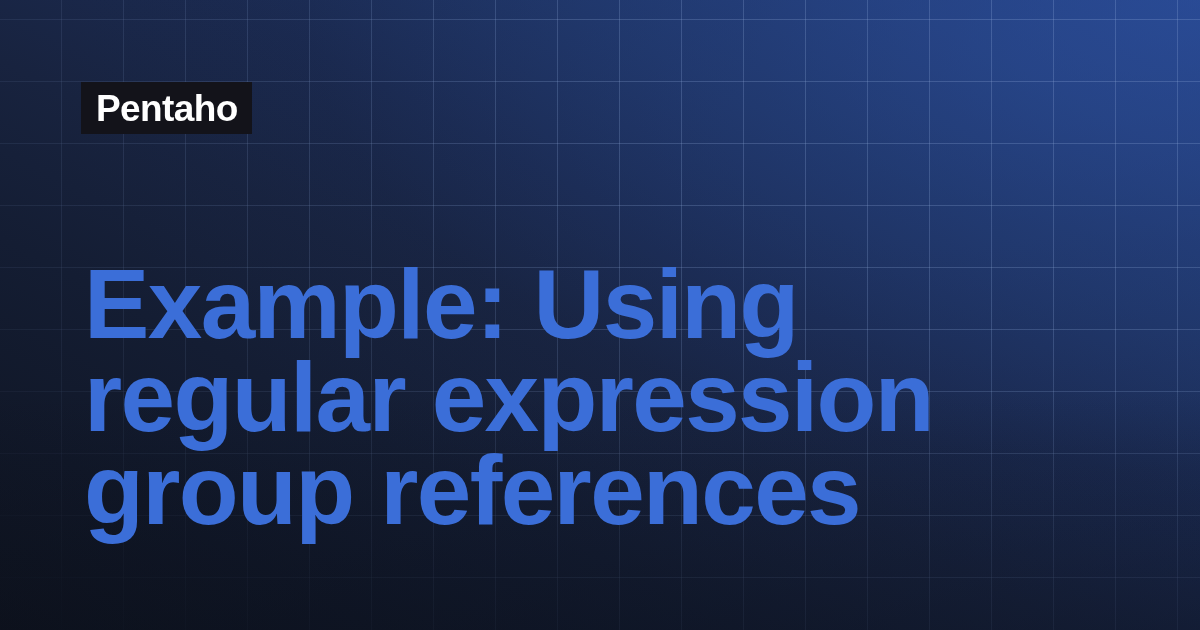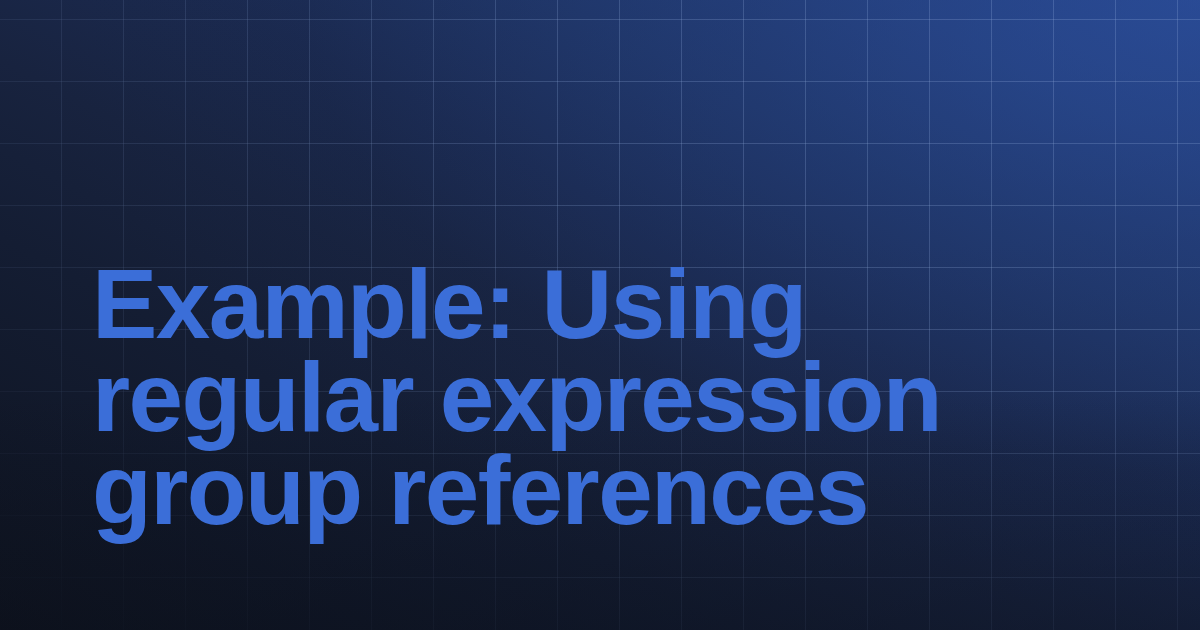--- a/index.html
+++ b/index.html
@@ -109,21 +109,21 @@
     font-family: "Liberation Sans", sans-serif;
     font-size: 37px;
     font-weight: bold;
     letter-spacing: -0.6px;
     line-height: 1;
     white-space: nowrap;
   }
 
   .headline {
     position: absolute;
-    left: 92px;
+    left: 84px;
     top: 258px;
     width: 1060px;
     margin: 0;
     color: #3b6ed8;
     font-family: "Liberation Sans", sans-serif;
     font-size: 98px;
     font-weight: bold;
     line-height: 93px;
     letter-spacing: -1.6px;
     word-spacing: 1px;
@@ -134,17 +134,20 @@
 
 <div class="card">
 
   <div class="bg-base2"></div>
   <div class="bg-glow"></div>
   <div class="bg-grid"></div>
   <div class="bg-vignette"></div>
 
   <div class="content">
 
+    <div class="brand-badge">
+      <span class="brand-name">Pentaho</span>
+    </div>
 
     <h1 class="headline">Example: Using regular expression group references</h1>
 
   </div>
 </div>
 
 </body></html>

